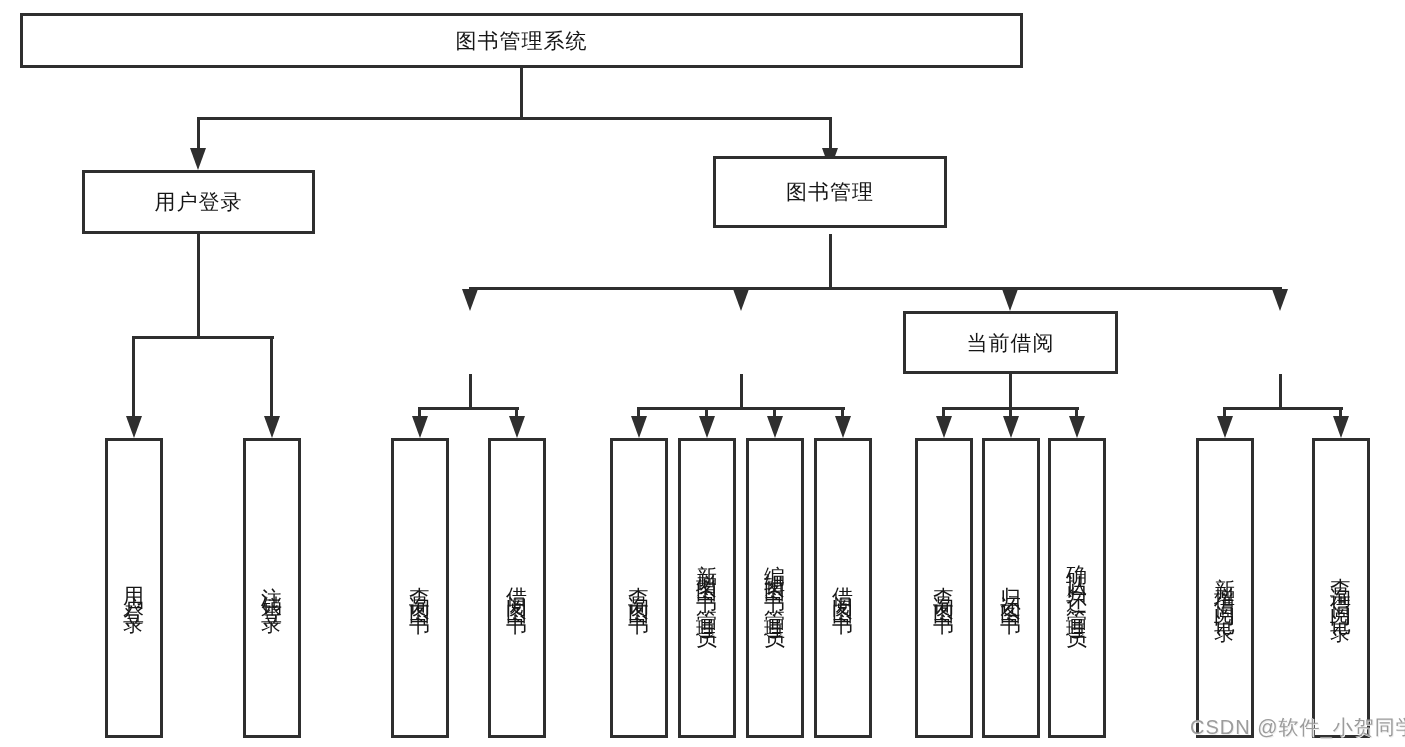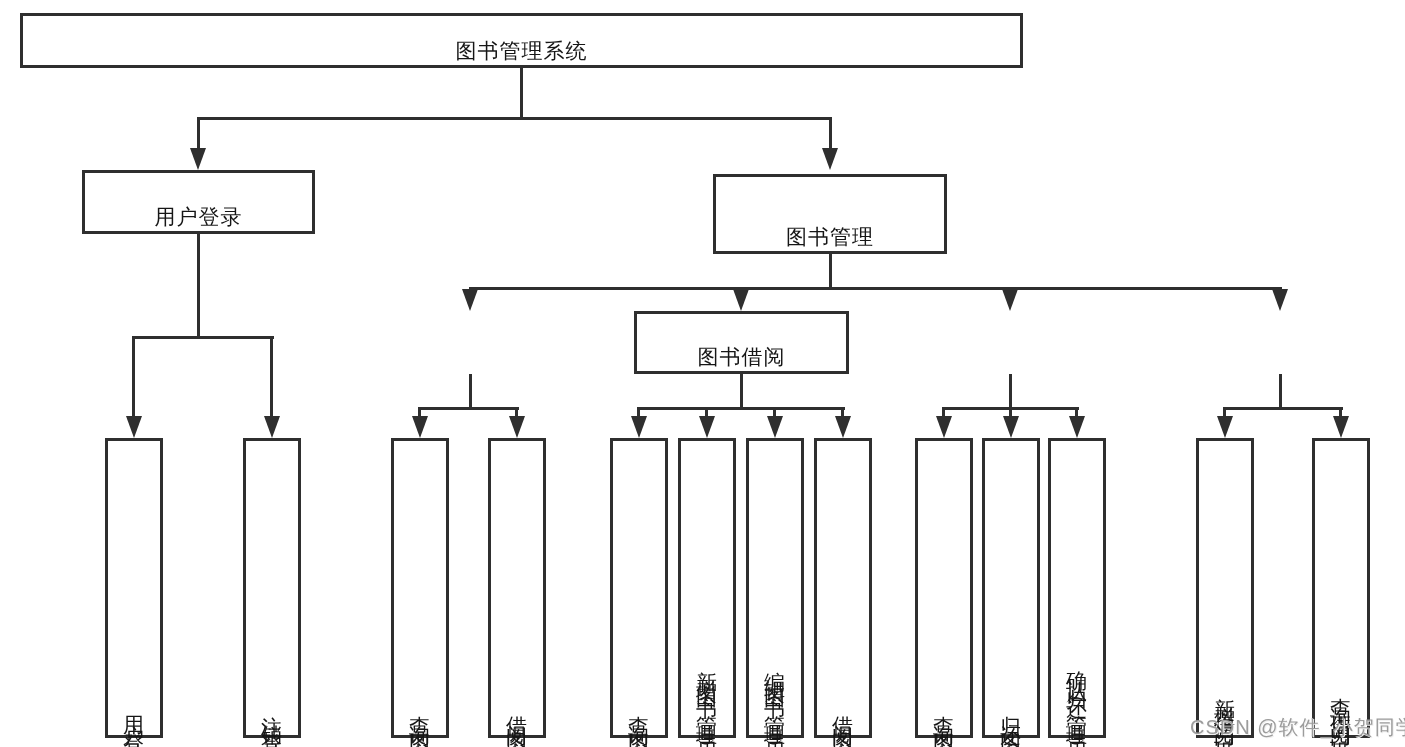--- a/index.html
+++ b/index.html
@@ -2,21 +2,21 @@
 <html><head>
 <meta charset="utf-8">
 <style>
   html,body{margin:0;padding:0;background:#fff;}
   #canvas{
     position:relative;width:1405px;height:747px;background:#ffffff;overflow:hidden;
     font-family:"Liberation Sans","DejaVu Sans",sans-serif;color:#161616;
   }
   .node{
     position:absolute;box-sizing:border-box;background:#ffffff;
-    border:3px solid #2f2f2f;display:flex;align-items:flex-end;justify-content:center;
+    border:3px solid #2f2f2f;display:flex;align-items:center;justify-content:center;
   }
   .node.h span{font-size:21px;letter-spacing:1px;white-space:nowrap;}
   .node.v span{
     writing-mode:vertical-rl;text-orientation:mixed;
     font-size:21px;line-height:1;letter-spacing:9px;white-space:nowrap;
   }
   .vline{position:absolute;width:3px;background:#2f2f2f;}
   .hline{position:absolute;height:3px;background:#2f2f2f;}
   .arrow{
     position:absolute;width:0;height:0;
@@ -88,26 +88,26 @@
   <div class="vline" style="left:1339px;top:407px;height:14px"></div>
   <div class="arrow" style="left:1333px;top:416px"></div>
 
   <div class="node h" style="left:20px;top:13px;width:1003px;height:55px">
     <span>图书管理系统</span>
   </div>
 
   <div class="node h" style="left:82px;top:170px;width:233px;height:64px">
     <span>用户登录</span>
   </div>
-  <div class="node h" style="left:713px;top:174px;width:234px;height:80px">
+  <div class="node h" style="left:713px;top:156px;width:234px;height:72px">
     <span>图书管理</span>
   </div>
 
-  <div class="node h" style="left:634px;top:311px;width:215px;height:63px">
-    <span>图书借阅</span>
+  <div class="node h" style="left:903px;top:311px;width:215px;height:63px">
+    <span>当前借阅</span>
   </div>
 
   <div class="node v" style="left:105px;top:438px;width:58px;height:300px">
     <span>用户登录</span>
   </div>
   <div class="node v" style="left:243px;top:438px;width:58px;height:300px">
     <span>注销登录</span>
   </div>
 
   <div class="node v" style="left:391px;top:438px;width:58px;height:300px">

